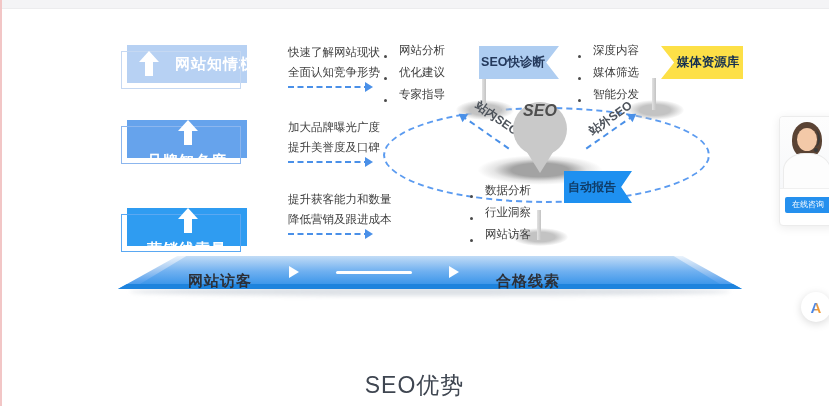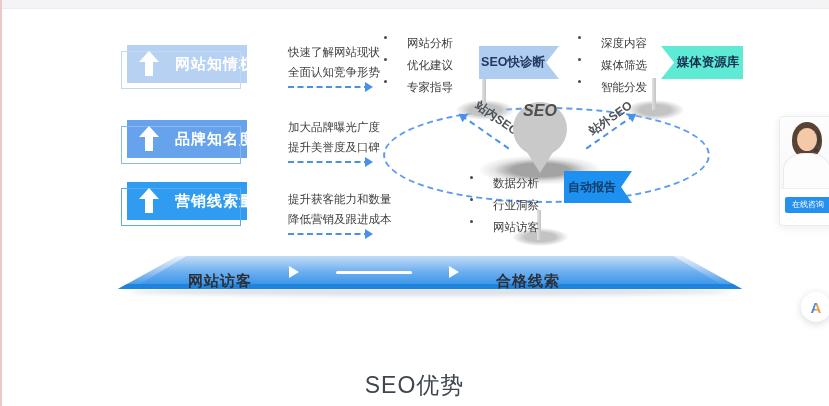--- a/index.html
+++ b/index.html
@@ -31,21 +31,21 @@
 
   .benefit-desc { position:absolute; left:258px; width:120px; font-size:11.5px;
     color:#3e3e3e; line-height:20px; font-weight:500; white-space:nowrap;margin-left:30px; }
   .dash-arrow { position:relative; margin-top:4px; width:82px; height:0;
     border-top:2px dashed #4a90e8; }
   .dash-arrow:after { content:""; position:absolute; right:-3px; top:-6px;
     border-left:8px solid #4a90e8; border-top:5px solid transparent; border-bottom:5px solid transparent; }
 
   
   .bullet-list { position:absolute; z-index:4; }
-  .bullet { display:flex; align-items:flex-start; height:22px; font-size:11.5px; color:#3b3b3b; white-space:nowrap;gap:8px; }
+  .bullet { display:flex; align-items:flex-end; height:22px; font-size:11.5px; color:#3b3b3b; white-space:nowrap; }
   .bullet i { width:3px; height:3px; background:#4a4a4a; border-radius:50%; margin-right:12px; flex:none; }
 
   
   .flag { position:absolute; height:33px; display:flex; align-items:center;
     justify-content:center; font-size:12.5px; font-weight:bold; z-index:4; white-space:nowrap;margin-left:28px; }
   .notch-right { clip-path:polygon(0 0,100% 0,84% 50%,100% 100%,0 100%); padding-right:12px; }
   .notch-left  { clip-path:polygon(0 0,100% 0,100% 100%,0 100%,16% 50%); padding-left:12px; }
   .flag-1 { left:451px; top:46px; width:80px; color:#24395c; }
   .flag-2 { left:633px; top:46px; width:82px; color:#142f50; }
   .flag-3 { left:536px; top:171px; width:68px; height:32px; color:#0f3c68; font-size:12px; }
@@ -143,32 +143,32 @@
     <span class="tag-outline"></span>
     <span class="up-arrow"></span>
     <span class="tag-label">网站知情权</span>
   </div>
   <div class="benefit-desc" style="top:42px">
     <div>快速了解网站现状</div>
     <div>全面认知竞争形势</div>
     <div class="dash-arrow"></div>
   </div>
 
-  <div class="benefit-tag b2" style="top: 120px; background-color: rgb(102, 163, 236);">
+  <div class="benefit-tag b2" style="top: 120px; background-color: rgb(102, 163, 236); flex-direction: column;">
     <span class="tag-outline"></span>
     <span class="up-arrow"></span>
     <span class="tag-label">品牌知名度</span>
   </div>
   <div class="benefit-desc" style="top:117px">
     <div>加大品牌曝光广度</div>
     <div>提升美誉度及口碑</div>
     <div class="dash-arrow"></div>
   </div>
 
-  <div class="benefit-tag b3" style="top: 182px; background-color: rgb(47, 156, 241);">
+  <div class="benefit-tag b3" style="top: 208px; background-color: rgb(47, 156, 241); flex-direction: column;">
     <span class="tag-outline"></span>
     <span class="up-arrow"></span>
     <span class="tag-label">营销线索量</span>
   </div>
   <div class="benefit-desc" style="top:189px">
     <div>提升获客能力和数量</div>
     <div>降低营销及跟进成本</div>
     <div class="dash-arrow"></div>
   </div>
 
@@ -201,21 +201,21 @@
       </div>
     <div class="bullet">
         <i></i>
         <span>媒体筛选</span>
       </div>
     <div class="bullet">
         <i></i>
         <span>智能分发</span>
       </div>
   </div>
-  <div class="flag flag-2 notch-left" style="background-color: #5eead4;">
+  <div class="flag flag-2 notch-left" style="background-color: #fde047;">
     <span>媒体资源库</span>
   </div>
   <div class="pole pole-2"></div>
   <div class="base base-2"></div>
 
   <div class="pin-shadow"></div>
   <div class="pin">
     <span>SEO</span>
   </div>
   <div class="diag-arrow left"></div>

